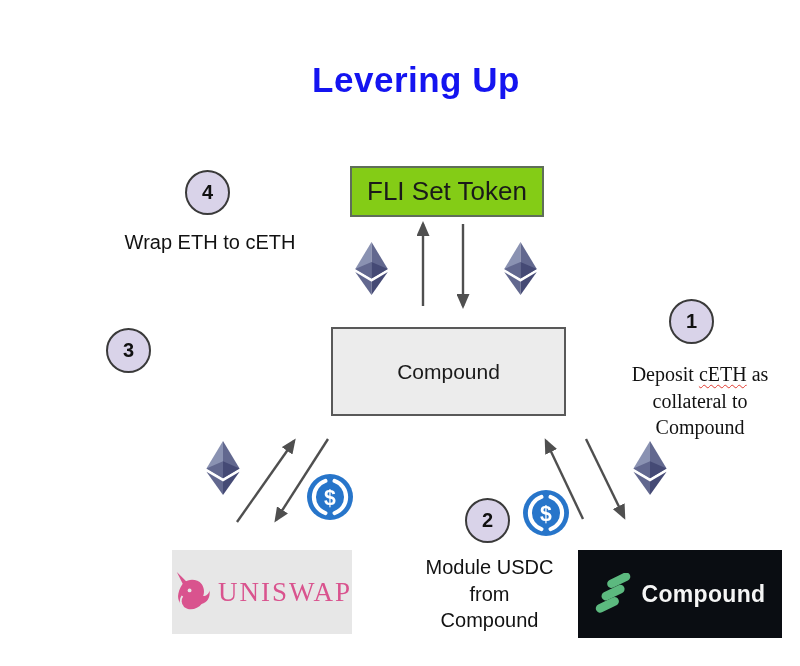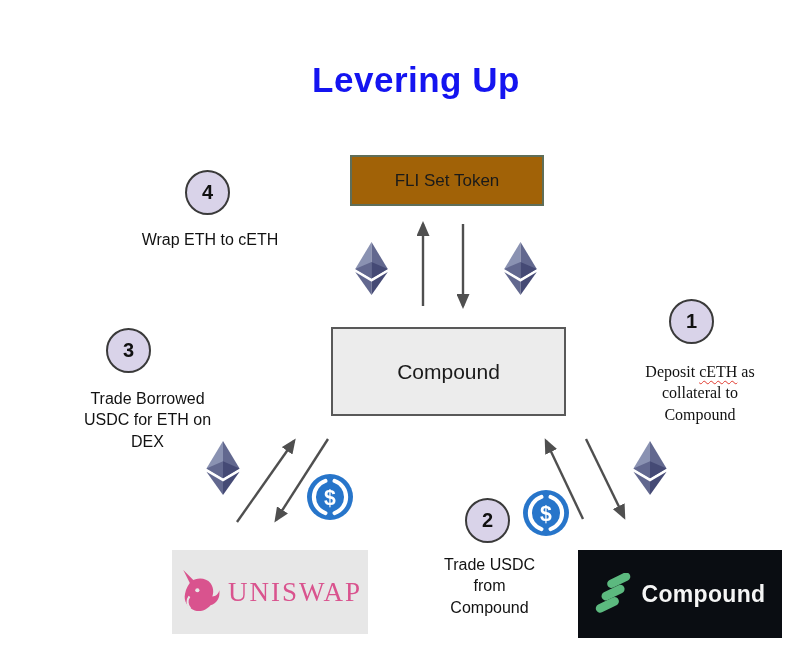--- a/index.html
+++ b/index.html
@@ -3,53 +3,53 @@
 <meta charset="utf-8">
 <style>
   html,body{margin:0;padding:0;background:#ffffff;font-family:"Liberation Sans",sans-serif;}
   #stage{position:relative;width:800px;height:666px;background:#ffffff;overflow:hidden;}
 
   .title{position:absolute;left:32px;right:0;top:28px;text-align:center;
          font-size:35px;font-weight:bold;color:#1414f0;letter-spacing:0.5px;margin-top:32px;}
 
   .node{position:absolute;display:flex;align-items:center;justify-content:center;
         text-align:center;color:#1a1a1a;}
-  .fli-box{left:350px;top:155px;width:190px;height:47px;background:#a16207;
-           border:2px solid #5f6e59;font-size:17px;}
+  .fli-box{left:350px;top:166px;width:190px;height:47px;background:#84cc16;
+           border:2px solid #5f6e59;font-size:26px;}
   .module-box{left:331px;top:327px;width:231px;height:85px;background:#ececec;
               border:2px solid #595959;font-size:21px;line-height:1.32;}
 
   .num-circle{position:absolute;width:45px;height:45px;border-radius:50%;
               background:#d9d3e9;border:2px solid #3a3a3a;display:flex;
               align-items:center;justify-content:center;font-size:20px;
               font-weight:bold;color:#111;box-sizing:border-box;}
   .c1{left:669px;top:299px;}
   .c2{left:465px;top:498px;}
   .c3{left:106px;top:328px;}
   .c4{left:185px;top:170px;}
 
-  .step-label{position:absolute;text-align:center;font-size:16px;color:#121212;
+  .step-label{position:absolute;text-align:center;font-size:20px;color:#121212;
               line-height:1.33;}
   .lbl4{left:80px;top:229px;width:260px;}
   .lbl3{left:45px;top:388px;width:205px;}
   .lbl1{left:605px;top:361px;width:190px;font-family:Liberation Serif, serif;}
   .lbl2{left:397px;top:554px;width:185px;}
   .misspelled{text-decoration-line:underline;text-decoration-style:wavy;
               text-decoration-color:#e03a2f;text-decoration-thickness:1px;
               text-underline-offset:3px;}
 
   .icon{position:absolute;}
   .eth-tl{left:355px;top:242px;}
   .eth-tr{left:504px;top:242px;}
   .eth-bl{left:206px;top:441px;}
   .eth-br{left:633px;top:441px;}
   .usdc-l{left:307px;top:474px;}
   .usdc-r{left:523px;top:490px;}
 
-  .uniswap-box{position:absolute;left:172px;top:550px;width:196px;height:84px;
+  .uniswap-box{position:absolute;left:172px;top:550px;width:180px;height:84px;
                background:#e7e7e7;display:flex;align-items:center;
                justify-content:center;gap:6px;text-align:right;}
   .uniswap-word{font-family:"Liberation Serif",serif;font-size:27px;
                 color:#d9538e;letter-spacing:2px;}
   .compound-box{position:absolute;left:578px;top:550px;width:204px;height:88px;
                 background:#0a0d12;display:flex;align-items:center;
                 justify-content:center;gap:9px;}
   .compound-word{font-size:23px;font-weight:bold;color:#f5f5f5;letter-spacing:0.3px;}
 
   .arrows{position:absolute;left:0;top:0;pointer-events:none;}
@@ -95,34 +95,29 @@
     <span>3</span>
   </div>
   <div class="num-circle c4">
     <span>4</span>
   </div>
 
   <div class="step-label lbl4">
     <span>Wrap ETH to cETH</span>
   </div>
 
-  <div class="step-label lbl3">
-    <span>Trade Borrowed</span><br>
-    <span>USDC for ETH on</span><br>
-    <span>DEX</span>
-  </div>
 
   <div class="step-label lbl1">
     <span>Deposit </span><span class="misspelled">cETH</span><span> as</span><br>
     <span>collateral to</span><br>
     <span>Compound</span>
   </div>
 
   <div class="step-label lbl2">
-    <span>Trade USDC</span><br>
+    <span>Module USDC</span><br>
     <span>from</span><br>
     <span>Compound</span>
   </div>
 
   <svg class="icon eth-tl" width="33" height="53" viewBox="0 0 256 417">
     <polygon points="128,0 0,212 128,288" fill="#8a92b2"></polygon>
     <polygon points="128,0 256,212 128,288" fill="#62688f"></polygon>
     <polygon points="0,212 128,288 128,157" fill="#62688f"></polygon>
     <polygon points="256,212 128,288 128,157" fill="#454a75"></polygon>
     <polygon points="128,417 128,312 0,237" fill="#62688f"></polygon>

